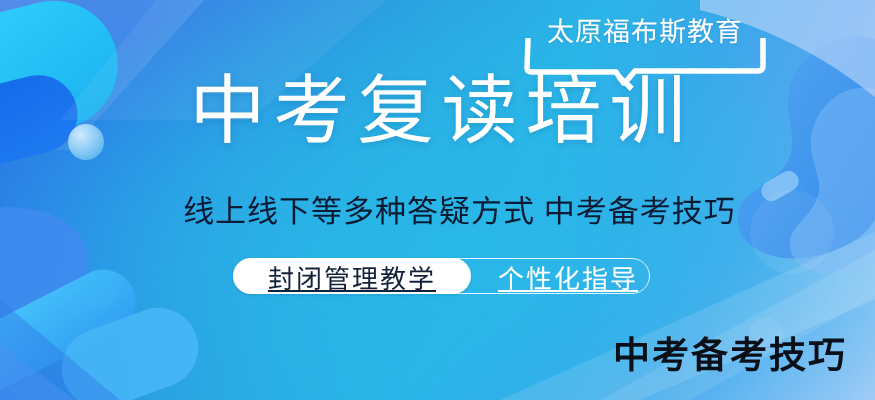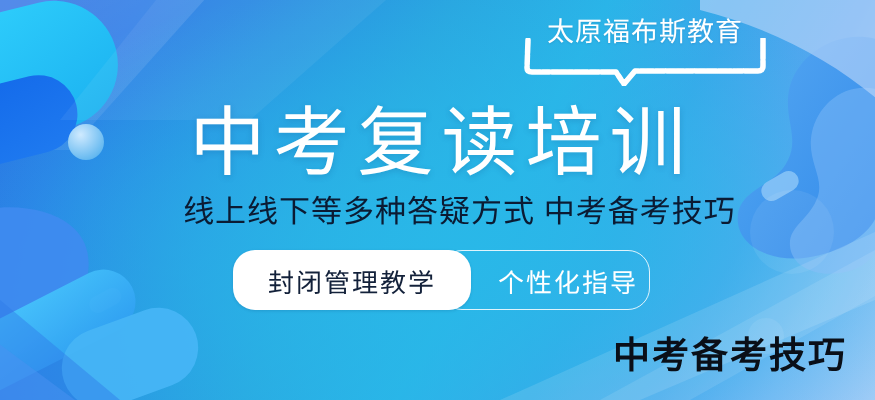--- a/index.html
+++ b/index.html
@@ -73,21 +73,21 @@
     top: 24px;
     width: 250px;
     height: 48px;
     pointer-events: none;
   }
 
   .headline {
     position: absolute;
     left: 0;
     right: 0;
-    top: 100px;
+    top: 68px;
     text-align: center;
     color: #ffffff;
     font-family: "Liberation Serif", "DejaVu Serif", serif;
     font-size: 76px;
     line-height: 86px;
     letter-spacing: 8px;
     text-indent: 8px;
     white-space: nowrap;
     text-shadow: 0 2px 6px rgba(18,72,130,0.22);
   }
@@ -109,30 +109,31 @@
 
   .tags {
     position: absolute;
     left: 0;
     right: 0;
     top: 250px;
     height: 46px;
   }
   .tag {
     position: absolute;
-    top: 0;
-    height: 60px;
+    top: 8px;
+    height: 36px;
     border-radius: 22px;
     display: flex;
     align-items: center;
     justify-content: center;
     font-family: "Liberation Serif", "DejaVu Serif", serif;
     font-size: 26px;
     letter-spacing: 2px;
     white-space: nowrap;
+    text-decoration: underline;
   }
   .tag-outline {
     left: 440px;
     width: 210px;
     border: 1.5px solid rgba(255,255,255,0.85);
     color: #ffffff;
     padding-left: 46px;
     z-index: 1;
     text-align: right;
   }

